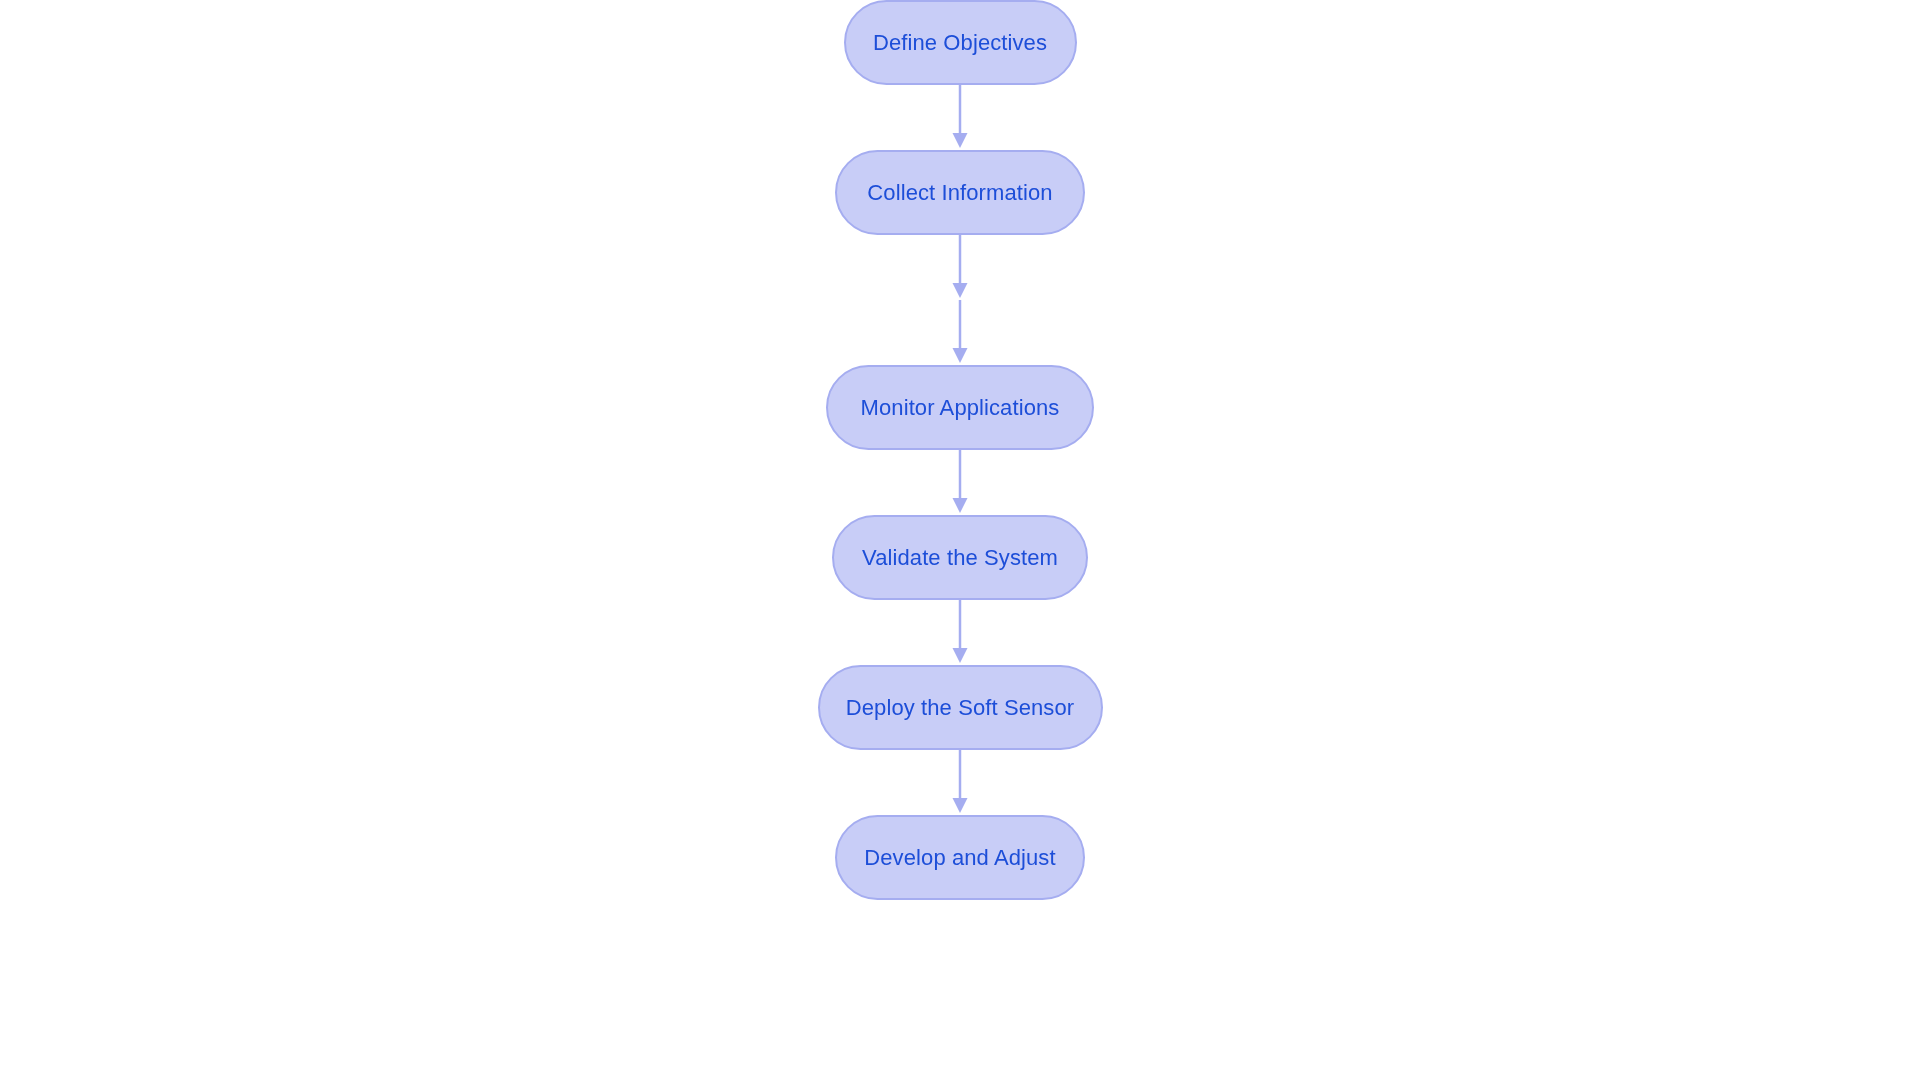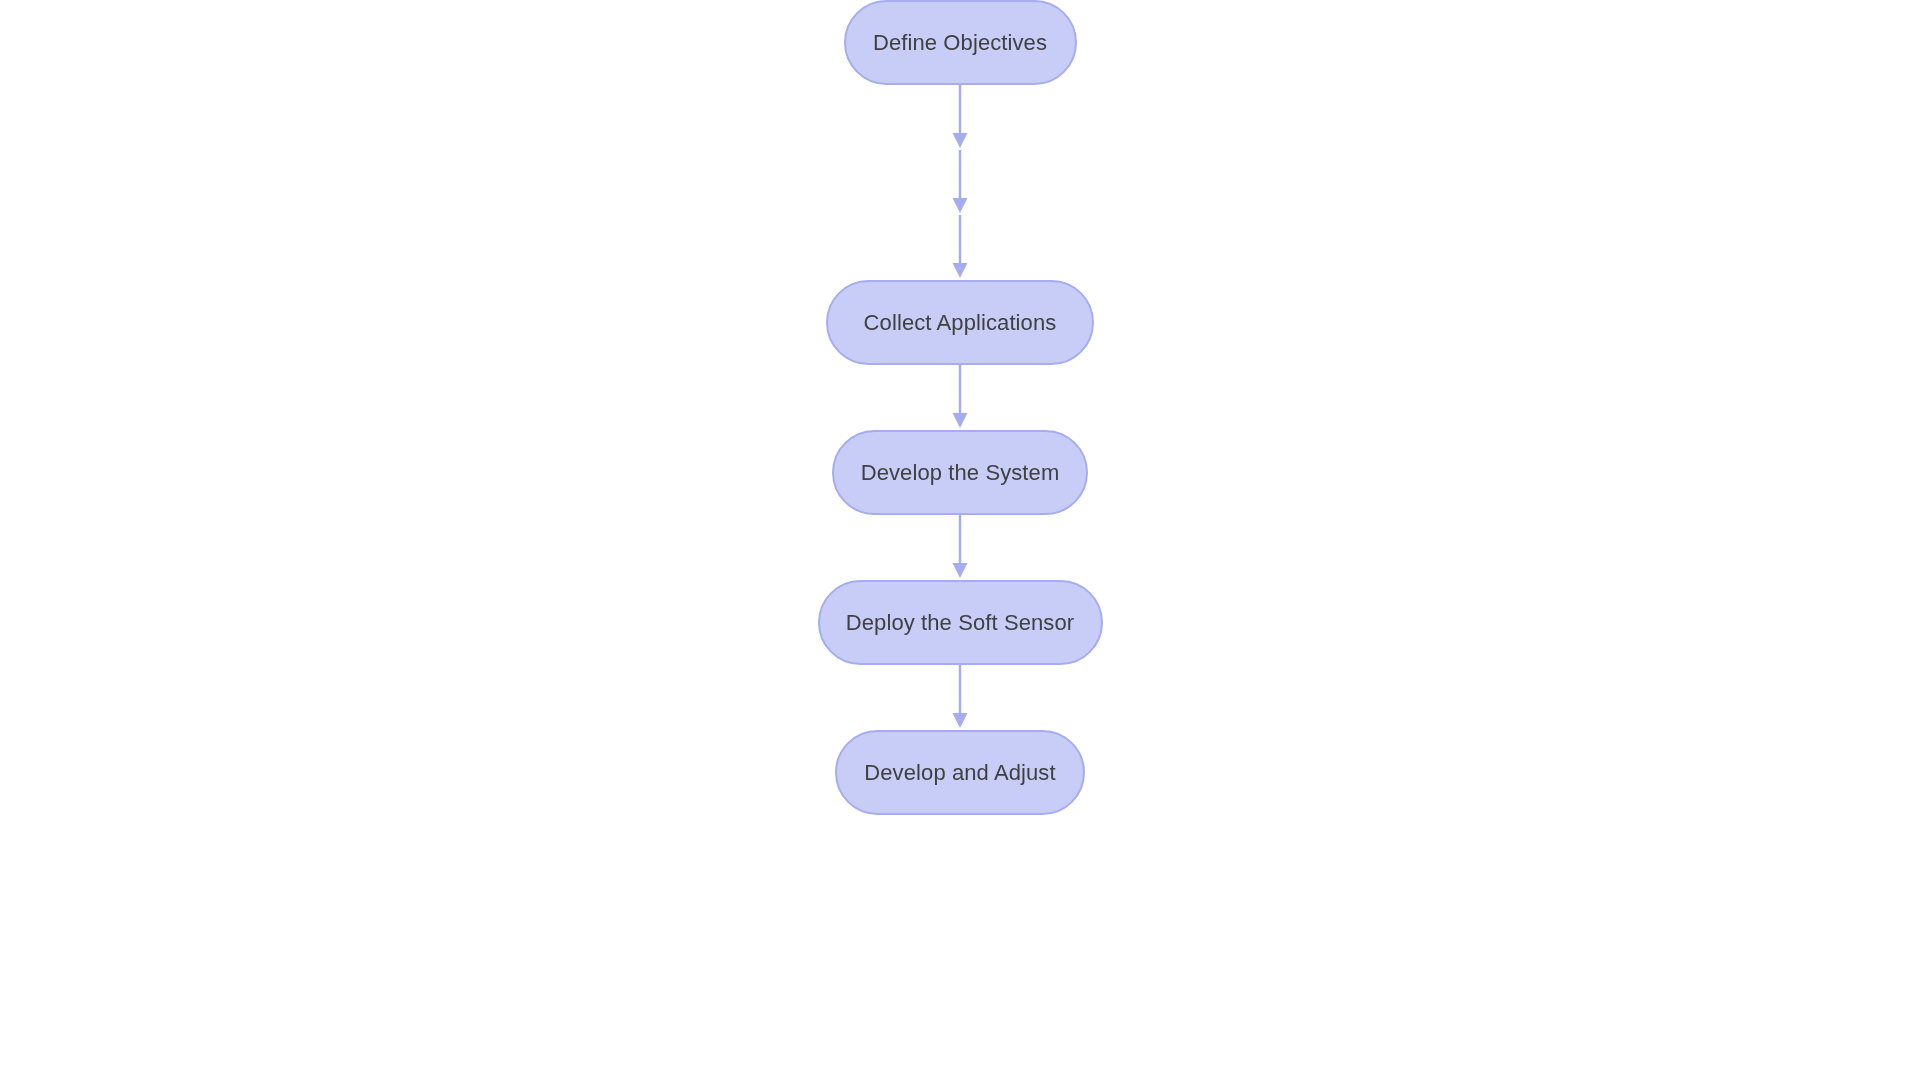--- a/index.html
+++ b/index.html
@@ -40,21 +40,21 @@
     display: flex;
     align-items: center;
     justify-content: center;
     background: #c8cdf7;
     border: 2px solid #a5adf0;
     border-radius: 44px;
     flex: 0 0 auto;
   }
 
   .flow-node-label {
-    color: #404040;
+    color: #1d4ed8;
     font-size: 22px;
     font-weight: 400;
     letter-spacing: 0.1px;
     white-space: nowrap;
     line-height: 1;
     font-family: "Liberation Sans", "DejaVu Sans", sans-serif;
   }
 
   .flow-connector {
     flex: 0 0 auto;
@@ -71,43 +71,46 @@
 
     <div class="flow-node" style="width:233px;">
       <span class="flow-node-label">Define Objectives</span>
     </div>
 
     <svg class="flow-connector" viewBox="0 0 26 65" aria-hidden="true">
       <line x1="13" y1="0" x2="13" y2="50" stroke="#a5adf0" stroke-width="2.5"></line>
       <polygon points="13,63 5.5,48 20.5,48" fill="#a5adf0"></polygon>
     </svg>
 
+    <div class="flow-node" style="width:250px;">
+      <span class="flow-node-label">Collect Information</span>
+    </div>
 
     <svg class="flow-connector" viewBox="0 0 26 65" aria-hidden="true">
       <line x1="13" y1="0" x2="13" y2="50" stroke="#a5adf0" stroke-width="2.5"></line>
       <polygon points="13,63 5.5,48 20.5,48" fill="#a5adf0"></polygon>
     </svg>
 
 
     <svg class="flow-connector" viewBox="0 0 26 65" aria-hidden="true">
       <line x1="13" y1="0" x2="13" y2="50" stroke="#a5adf0" stroke-width="2.5"></line>
       <polygon points="13,63 5.5,48 20.5,48" fill="#a5adf0"></polygon>
     </svg>
 
     <div class="flow-node" style="width:268px;">
-      <span class="flow-node-label">Collect Applications</span>
+      <span class="flow-node-label">Monitor Applications</span>
     </div>
 
     <svg class="flow-connector" viewBox="0 0 26 65" aria-hidden="true">
       <line x1="13" y1="0" x2="13" y2="50" stroke="#a5adf0" stroke-width="2.5"></line>
       <polygon points="13,63 5.5,48 20.5,48" fill="#a5adf0"></polygon>
     </svg>
 
     <div class="flow-node" style="width:256px;">
-      <span class="flow-node-label">Develop the System</span>
+      <span class="flow-node-label">Validate the System</span>
     </div>
 
     <svg class="flow-connector" viewBox="0 0 26 65" aria-hidden="true">
       <line x1="13" y1="0" x2="13" y2="50" stroke="#a5adf0" stroke-width="2.5"></line>
       <polygon points="13,63 5.5,48 20.5,48" fill="#a5adf0"></polygon>
     </svg>
 
     <div class="flow-node" style="width:285px;">
       <span class="flow-node-label">Deploy the Soft Sensor</span>
     </div>

